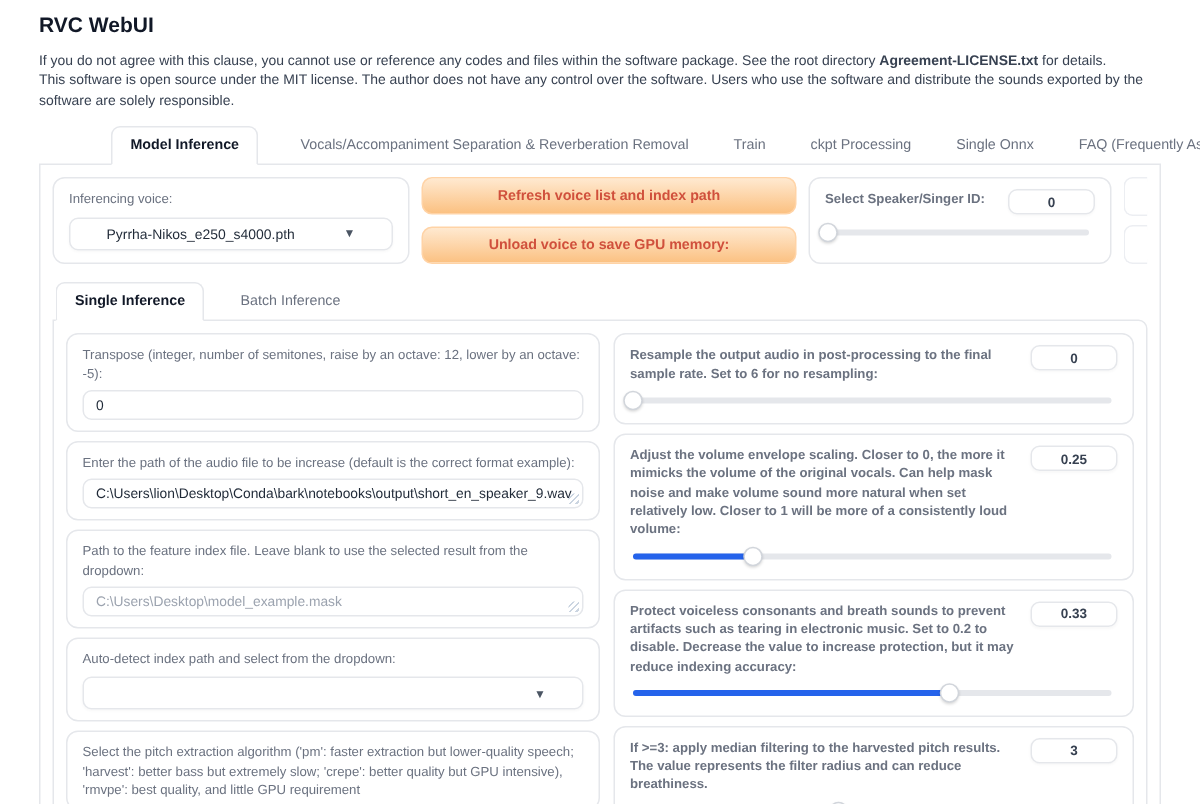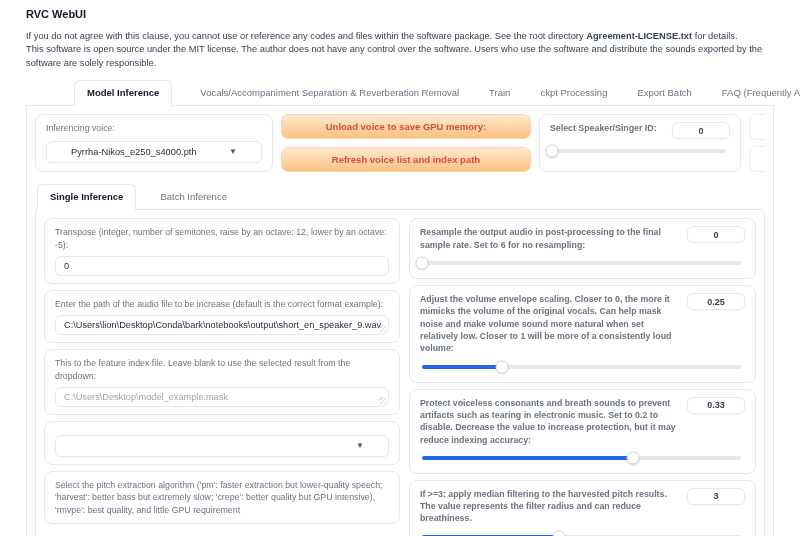--- a/index.html
+++ b/index.html
@@ -1,20 +1,20 @@
 <!DOCTYPE html>
 <html><head>
 <meta charset="utf-8">
 <style>
   * { margin:0; padding:0; box-sizing:border-box; }
   html,body { width:800px; height:536px; background:#ffffff; overflow:hidden;
     font-family:"Liberation Sans","DejaVu Sans",sans-serif; color:#1f2937; }
   .page { padding:8px 26px 0 26px; }
 
-  .app-title { font-size:11px; font-weight:700; color:#111827; margin-bottom:10px; }
+  .app-title { font-size:14px; font-weight:700; color:#111827; margin-bottom:10px; }
   .disclaimer { font-size:9.3px; color:#374151; line-height:1.45; }
   .disclaimer b { font-weight:700; }
 
   
   .tabs { display:flex; align-items:flex-end; gap:26px; border-bottom:1px solid #e5e7eb; margin-top:10px;padding-left:48px; }
   .tab { font-size:9.5px; color:#6b7280; padding:6px 2px 7px; white-space:nowrap; cursor:pointer; }
   .tab.active { border:1px solid #e5e7eb; border-bottom:1px solid #fff; border-radius:6px 6px 0 0;
     margin-bottom:-1px; padding:6px 12px 7px; color:#111827; font-weight:700; background:#fff; }
 
   .tab-panel { border:1px solid #e5e7eb; border-top:none; border-radius:0 0 8px 8px; padding:8px 8px 10px; }
@@ -67,37 +67,37 @@
   <div class="disclaimer">
     <div><span>If you do not agree with this clause, you cannot use or reference any codes and files within the software package. See the root directory </span><b>Agreement-LICENSE.txt</b><span> for details.</span></div>
     <div>This software is open source under the MIT license. The author does not have any control over the software. Users who use the software and distribute the sounds exported by the software are solely responsible.</div>
   </div>
 
   <div class="tabs">
     <div class="tab active">Model Inference</div>
     <div class="tab">Vocals/Accompaniment Separation &amp; Reverberation Removal</div>
     <div class="tab">Train</div>
     <div class="tab">ckpt Processing</div>
-    <div class="tab">Export Batch</div>
+    <div class="tab">Single Onnx</div>
     <div class="tab">FAQ (Frequently Asked Questions)</div>
   </div>
 
   <div class="tab-panel">
 
     <div class="rowA">
       <div class="panel voice-panel">
         <div class="lbl">Inferencing voice:</div>
         <div class="select">
           <span>Pyrrha-Nikos_e250_s4000.pth</span>
           <span class="caret">▼</span>
         </div>
       </div>
       <div class="btn-col">
+        <div class="orange-btn">Refresh voice list and index path</div>
         <div class="orange-btn">Unload voice to save GPU memory:</div>
-        <div class="orange-btn">Refresh voice list and index path</div>
       </div>
       <div class="panel speaker-panel">
         <div class="slider-head">
           <div class="lbl">Select Speaker/Singer ID:</div>
           <div class="num-box">0</div>
         </div>
         <div class="track">
           <div class="fill" style="width: 0%;"></div>
           <div class="handle" style="left: 0%;"></div>
         </div>
@@ -118,24 +118,25 @@
       <div class="left-col">
         <div class="panel">
           <div class="lbl">Transpose (integer, number of semitones, raise by an octave: 12, lower by an octave: -5):</div>
           <div class="text-input">0</div>
         </div>
         <div class="panel">
           <div class="lbl">Enter the path of the audio file to be increase (default is the correct format example):</div>
           <div class="text-input"><span>C:\Users\lion\Desktop\Conda\bark\notebooks\output\short_en_speaker_9.wav</span><span class="grip"></span></div>
         </div>
         <div class="panel">
-          <div class="lbl">This to the feature index file. Leave blank to use the selected result from the dropdown:</div>
+          <div class="lbl">Path to the feature index file. Leave blank to use the selected result from the dropdown:</div>
           <div class="text-input placeholder"><span>C:\Users\Desktop\model_example.mask</span><span class="grip"></span></div>
         </div>
         <div class="panel">
+          <div class="lbl">Auto-detect index path and select from the dropdown:</div>
           <div class="select">
             <span>&nbsp;</span>
             <span class="caret">▼</span>
           </div>
         </div>
         <div class="panel">
           <div class="lbl">Select the pitch extraction algorithm ('pm': faster extraction but lower-quality speech; 'harvest': better bass but extremely slow; 'crepe': better quality but GPU intensive), 'rmvpe': best quality, and little GPU requirement</div>
 
         </div>
       </div>

